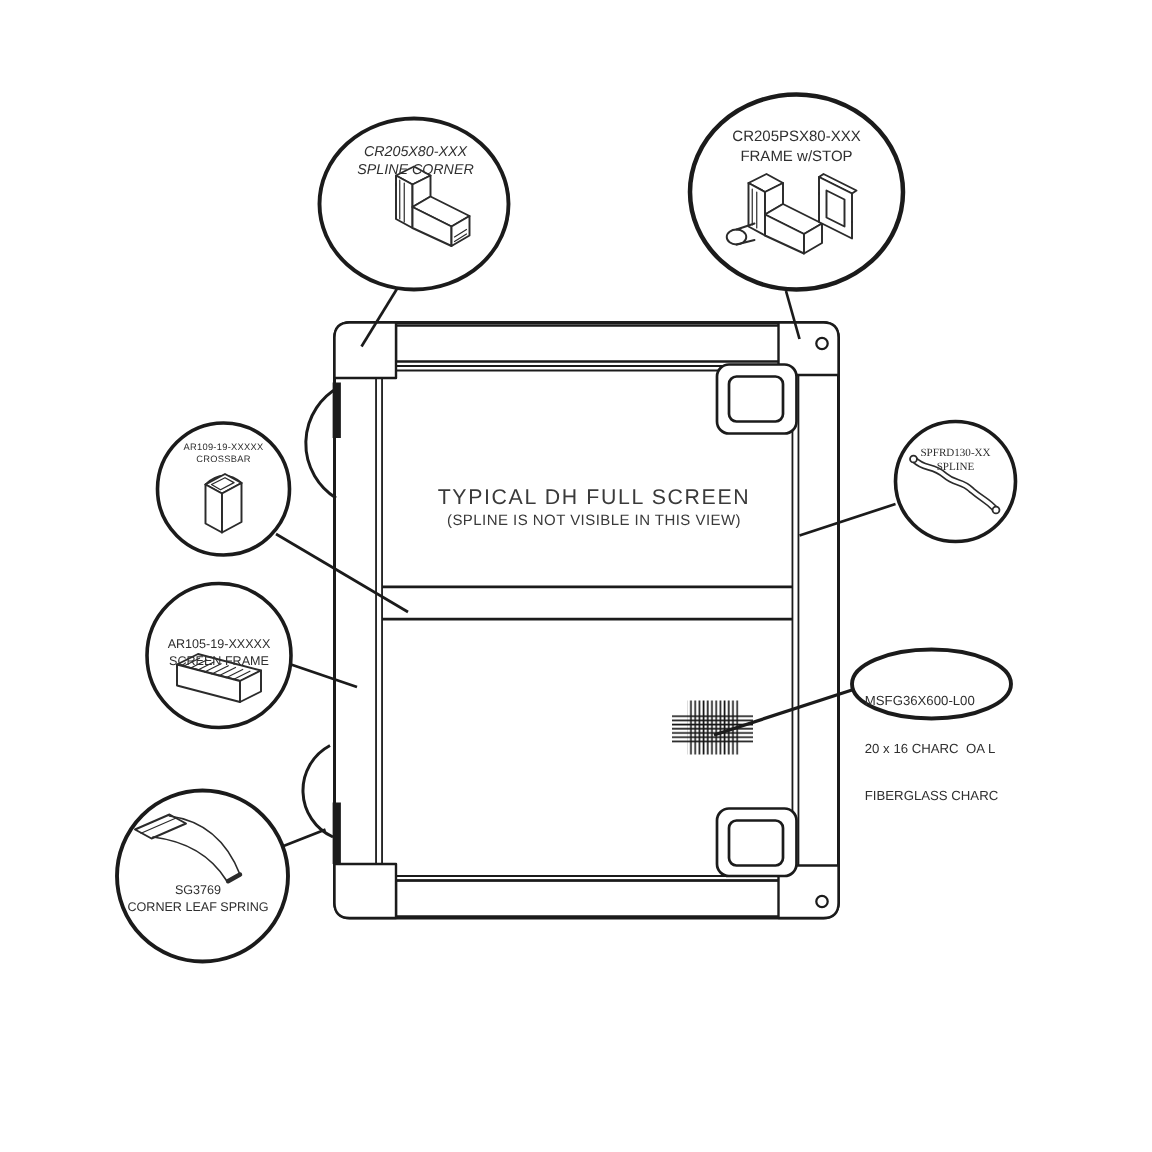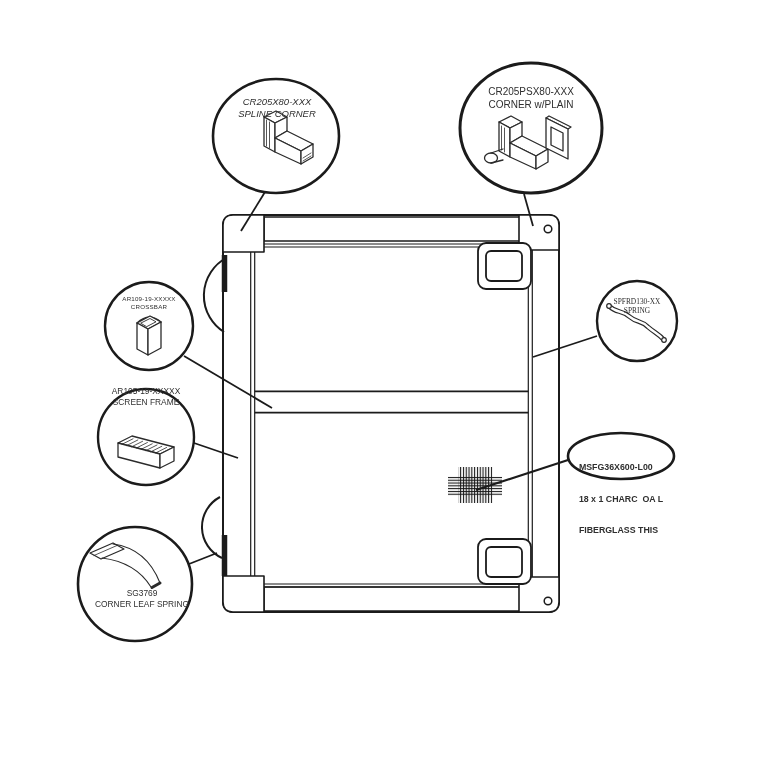--- a/index.html
+++ b/index.html
@@ -8,24 +8,24 @@
     font-family:"Liberation Sans",sans-serif;
   }
   .stage svg{position:absolute;left:0;top:0;}
   .lbl{
     position:absolute;transform:translateX(-50%);text-align:center;
     color:#2f2f2f;white-space:nowrap;
   }
   .lbl-plain-corner{left:277px;top:96px;font-size:9.5px;line-height:11.5px;font-style:italic;}
   .lbl-corner-stop{left:531px;top:85px;font-size:10px;line-height:13px;}
   .lbl-crossbar{left:149px;top:295px;font-size:6.2px;line-height:7.5px;letter-spacing:.2px;}
-  .lbl-screen-frame{left:146px;top:386px;font-size:8.4px;line-height:10.5px;}
-  .lbl-leaf-spring{left:142px;top:588px;font-size:8.4px;line-height:10.5px;}
+  .lbl-screen-frame{left:146px;top:424px;font-size:8.4px;line-height:10.5px;}
+  .lbl-leaf-spring{left:132px;top:588px;font-size:8.4px;line-height:10.5px;}
   .lbl-spline{left:637px;top:297px;font-size:7.4px;line-height:9px;font-family:Liberation Serif, serif;}
-  .lbl-mesh{left:621px;top:441px;font-size:8.8px;line-height:10.5px;font-weight:700;text-align:left;white-space:pre;}
+  .lbl-mesh{left:621px;top:441px;font-size:8.8px;line-height:10.5px;font-weight:400;text-align:left;white-space:pre;}
   .lbl-title{left:396px;top:324px;color:#3a3a3a;}
   .lbl-title .t1{font-size:14.2px;letter-spacing:1.1px;line-height:17px;}
   .lbl-title .t2{font-size:10px;letter-spacing:.3px;line-height:13px;}
 </style>
 </head>
 <body>
 
 <div class="stage">
 
   <svg width="768" height="768" viewBox="0 0 768 768">
@@ -189,43 +189,47 @@
     </g>
   </svg>
 
   <div class="lbl lbl-plain-corner">
     <div>CR205X80-XXX</div>
     <div>SPLINE CORNER</div>
   </div>
 
   <div class="lbl lbl-corner-stop">
     <div>CR205PSX80-XXX</div>
-    <div>CORNER w/PLAIN</div>
+    <div>FRAME w/STOP</div>
   </div>
 
   <div class="lbl lbl-crossbar">
     <div>AR109-19-XXXXX</div>
     <div>CROSSBAR</div>
   </div>
 
   <div class="lbl lbl-screen-frame">
     <div>AR105-19-XXXXX</div>
     <div>SCREEN FRAME</div>
   </div>
 
   <div class="lbl lbl-leaf-spring">
     <div>SG3769</div>
     <div>CORNER LEAF SPRING</div>
   </div>
 
   <div class="lbl lbl-spline">
     <div>SPFRD130-XX</div>
-    <div>SPRING</div>
+    <div>SPLINE</div>
   </div>
 
   <div class="lbl lbl-mesh">
     <div>MSFG36X600-L00</div>
-    <div>18 x 1 CHARC  OA L</div>
-    <div>FIBERGLASS THIS</div>
-  </div>
-
+    <div>20 x 16 CHARC  OA L</div>
+    <div>FIBERGLASS CHARC</div>
+  </div>
+
+  <div class="lbl lbl-title">
+    <div class="t1">TYPICAL DH FULL SCREEN</div>
+    <div class="t2">(SPLINE IS NOT VISIBLE IN THIS VIEW)</div>
+  </div>
 
 </div>
 
 </body></html>

